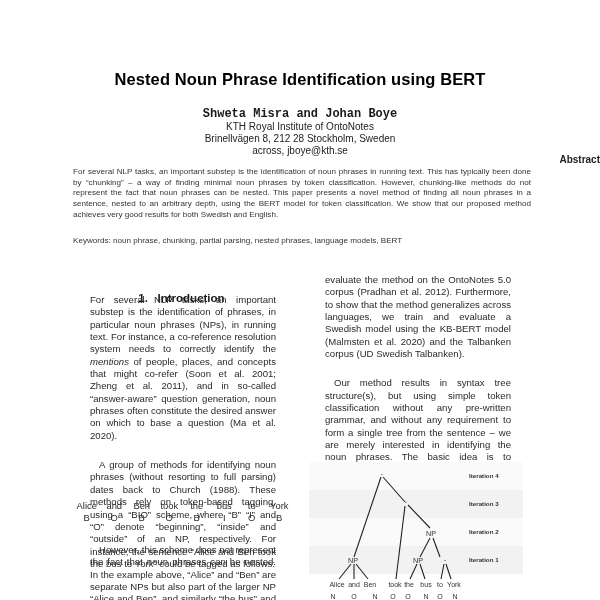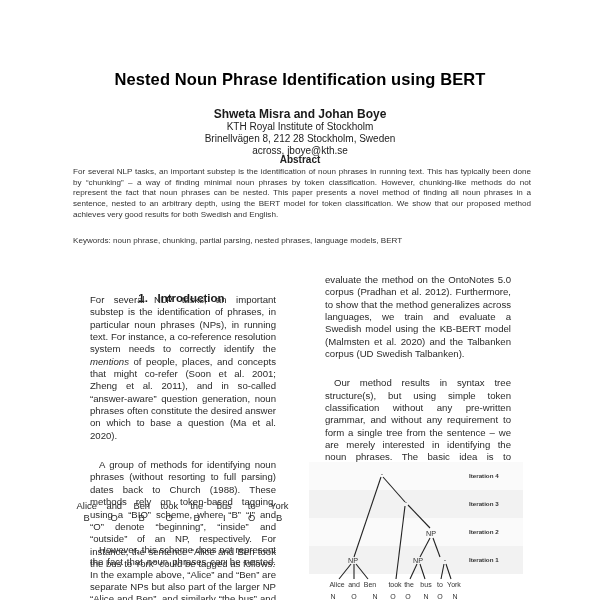--- a/index.html
+++ b/index.html
@@ -1,22 +1,22 @@
 <!DOCTYPE html>
 <html><head>
 <meta charset="utf-8">
 <style>
   html, body { margin: 0; padding: 0; background: #ffffff; }
   body { width: 600px; height: 600px; position: relative; overflow: hidden;
          font-family: "Liberation Sans", sans-serif; color: #222; }
   .abs { position: absolute; }
   .title { top: 70px; left: 0; width: 600px; text-align: center; font-size: 16.5px; font-weight: bold; color: #000000; letter-spacing: 0.1px; }
-  .authors { top: 107px; left: 0; width: 600px; text-align: center; font-size: 12px; font-weight: bold; color: #1a1a1a; }
+  .authors { top: 107px; left: 0; width: 600px; text-align: center; font-size: 12px; font-weight: bold; color: #1a1a1a; font-family: Liberation Mono, monospace; }
   .affil { left: 0; width: 600px; text-align: center; font-size: 10px; color: #222; line-height: 12px; }
-  .abs-head { top: 154px; left: 0; width: 600px; text-align: center; font-size: 10px; font-weight: bold; }
+  .abs-head { top: 154px; left: 0; width: 600px; text-align: right; font-size: 10px; font-weight: bold; }
   .abstract { top: 167px; left: 73px; width: 458px; font-size: 8.1px; line-height: 10.7px; color: #333; text-align: justify; }
   .keywords { top: 236px; left: 73px; width: 458px; font-size: 8.1px; color: #333; }
   .sec { top: 254px; left: 73px; width: 217px; text-align: center; font-size: 11.5px; font-weight: bold; color: #1a1a1a; margin-top: 38px; }
   .col { font-size: 9.6px; line-height: 12.35px; color: #2a2a2a; text-align: justify; width: 220px; }
   .col p { margin: 17px; }
   .col p.ind { text-indent: 9px; }
   .col-left { top: 277px; left: 73px; }
   .col-right { top: 257px; left: 308px; }
   .bio { position: absolute; top: 500px; left: 73px; width: 220px; font-size: 9.4px; color: #2a2a2a; }
   .bio .row { display: flex; justify-content: space-around; line-height: 12px; }
@@ -27,21 +27,21 @@
   .band { position: absolute; left: 0; width: 214px; height: 28px; }
   .band-label { position: absolute; left: 160px; width: 54px; font-size: 6.2px; font-weight: bold; color: #333; line-height: 28px; }
   .fig-svg { position: absolute; left: 0; top: 0; }
   .fig-svg text { font-family: "Liberation Sans", sans-serif; fill: #333; }
 </style>
 </head>
 <body>
 
 <div class="abs title">Nested Noun Phrase Identification using BERT</div>
 <div class="abs authors">Shweta Misra and Johan Boye</div>
-<div class="abs affil" style="top:121px">KTH Royal Institute of Stockholm</div>
+<div class="abs affil" style="top:121px">KTH Royal Institute of OntoNotes</div>
 <div class="abs affil" style="top:133px">Brinellvägen 8, 212 28 Stockholm, Sweden</div>
 <div class="abs affil" style="top:145px">across, jboye@kth.se</div>
 <div class="abs abs-head">Abstract</div>
 <div class="abs abstract">For several NLP tasks, an important substep is the identification of noun phrases in running text. This has typically been done by “chunking” – a way of finding minimal noun phrases by token classification. However, chunking-like methods do not represent the fact that noun phrases can be nested. This paper presents a novel method of finding all noun phrases in a sentence, nested to an arbitrary depth, using the BERT model for token classification. We show that our proposed method achieves very good results for both Swedish and English.</div>
 <div class="abs keywords">Keywords:  noun phrase, chunking, partial parsing, nested phrases, language models, BERT</div>
 
 <div class="abs sec">
   <span>1.</span>&nbsp;&nbsp;&nbsp;<span>Introduction</span>
 </div>
 

